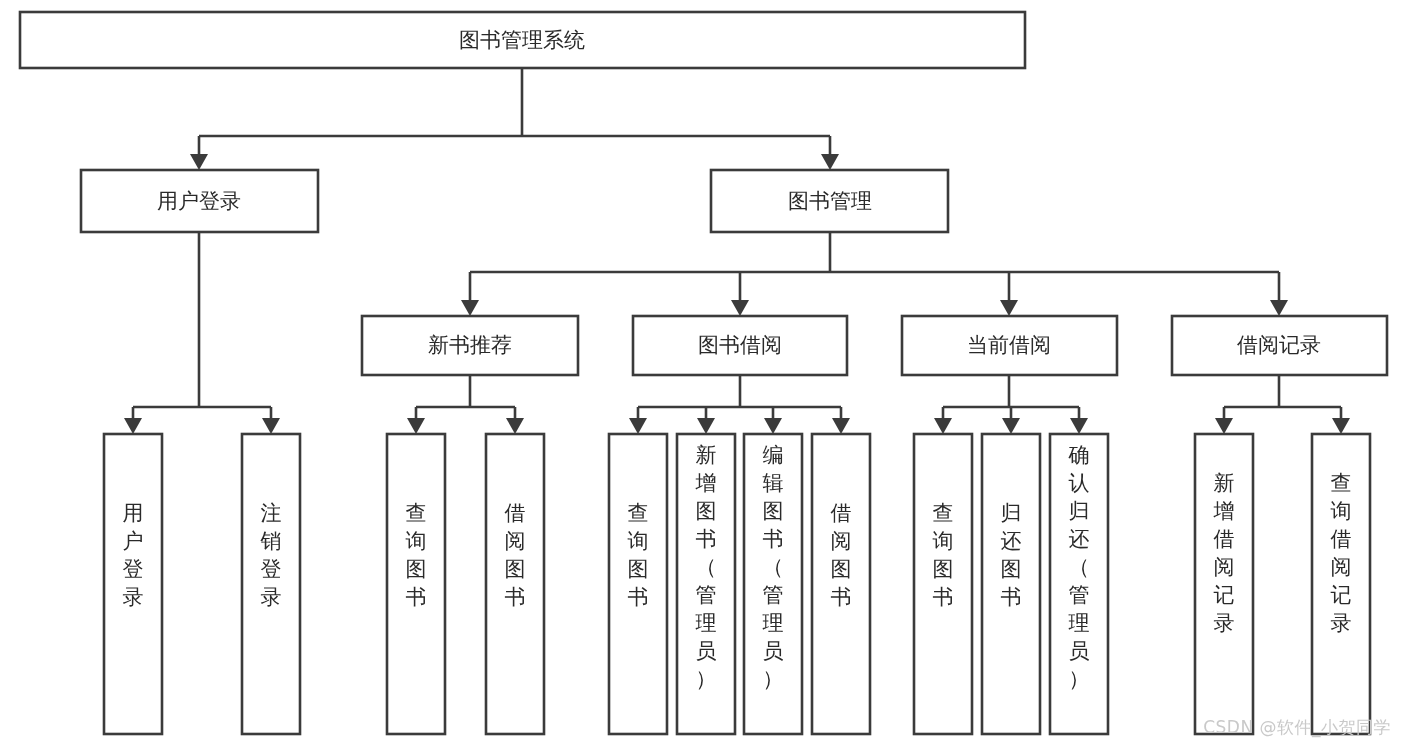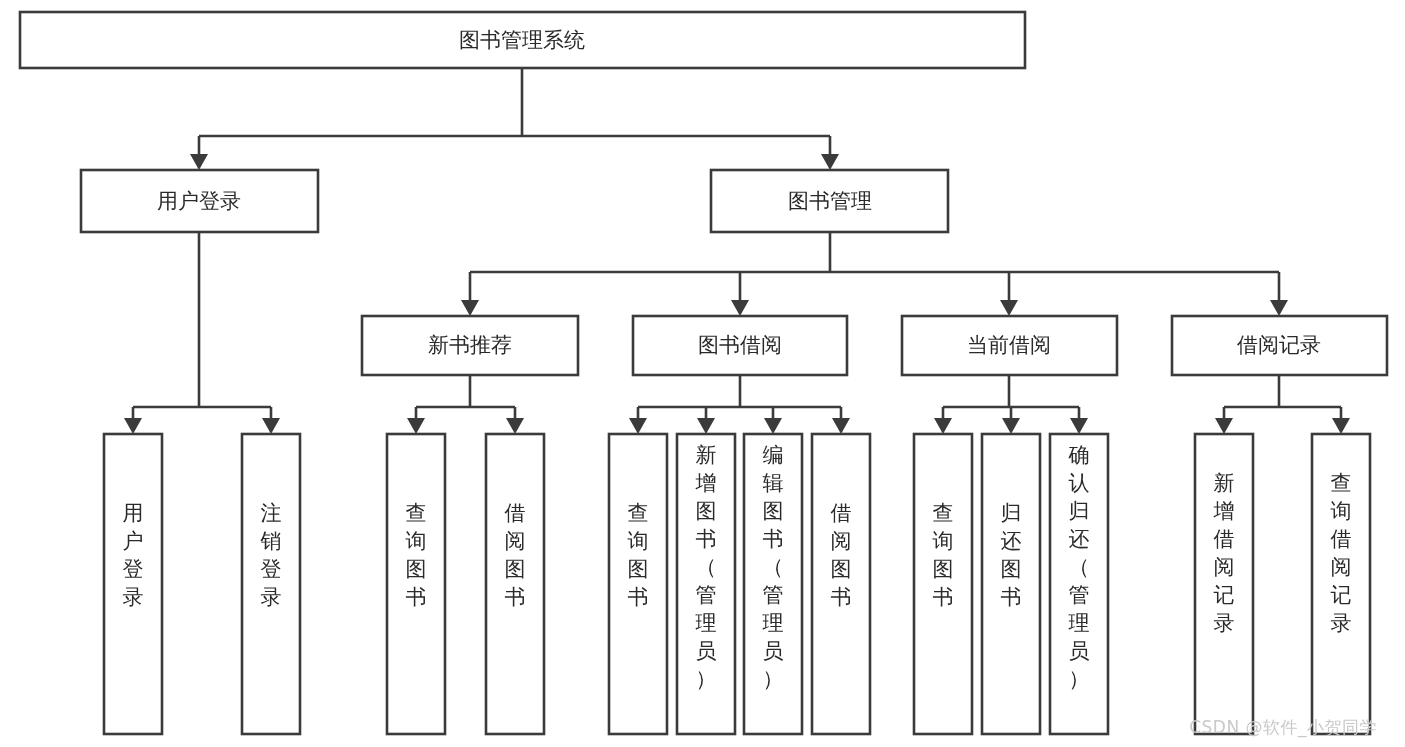--- a/index.html
+++ b/index.html
@@ -50,21 +50,21 @@
     dominant-baseline: middle;
   }
   .vert-char {
     font-family: "DejaVu Sans", "Liberation Sans", sans-serif;
     font-size: 21px;
     fill: #2a2a2a;
     text-anchor: middle;
   }
   .watermark-text {
     position: absolute;
-    right: 28px;
+    right: 14px;
     bottom: 8px;
     font-family: "DejaVu Sans", "Liberation Sans", sans-serif;
     font-size: 17px;
     color: #c9c9c9;
     white-space: nowrap;
     letter-spacing: 0.5px;
   }
 </style>
 </head>
 <body>

